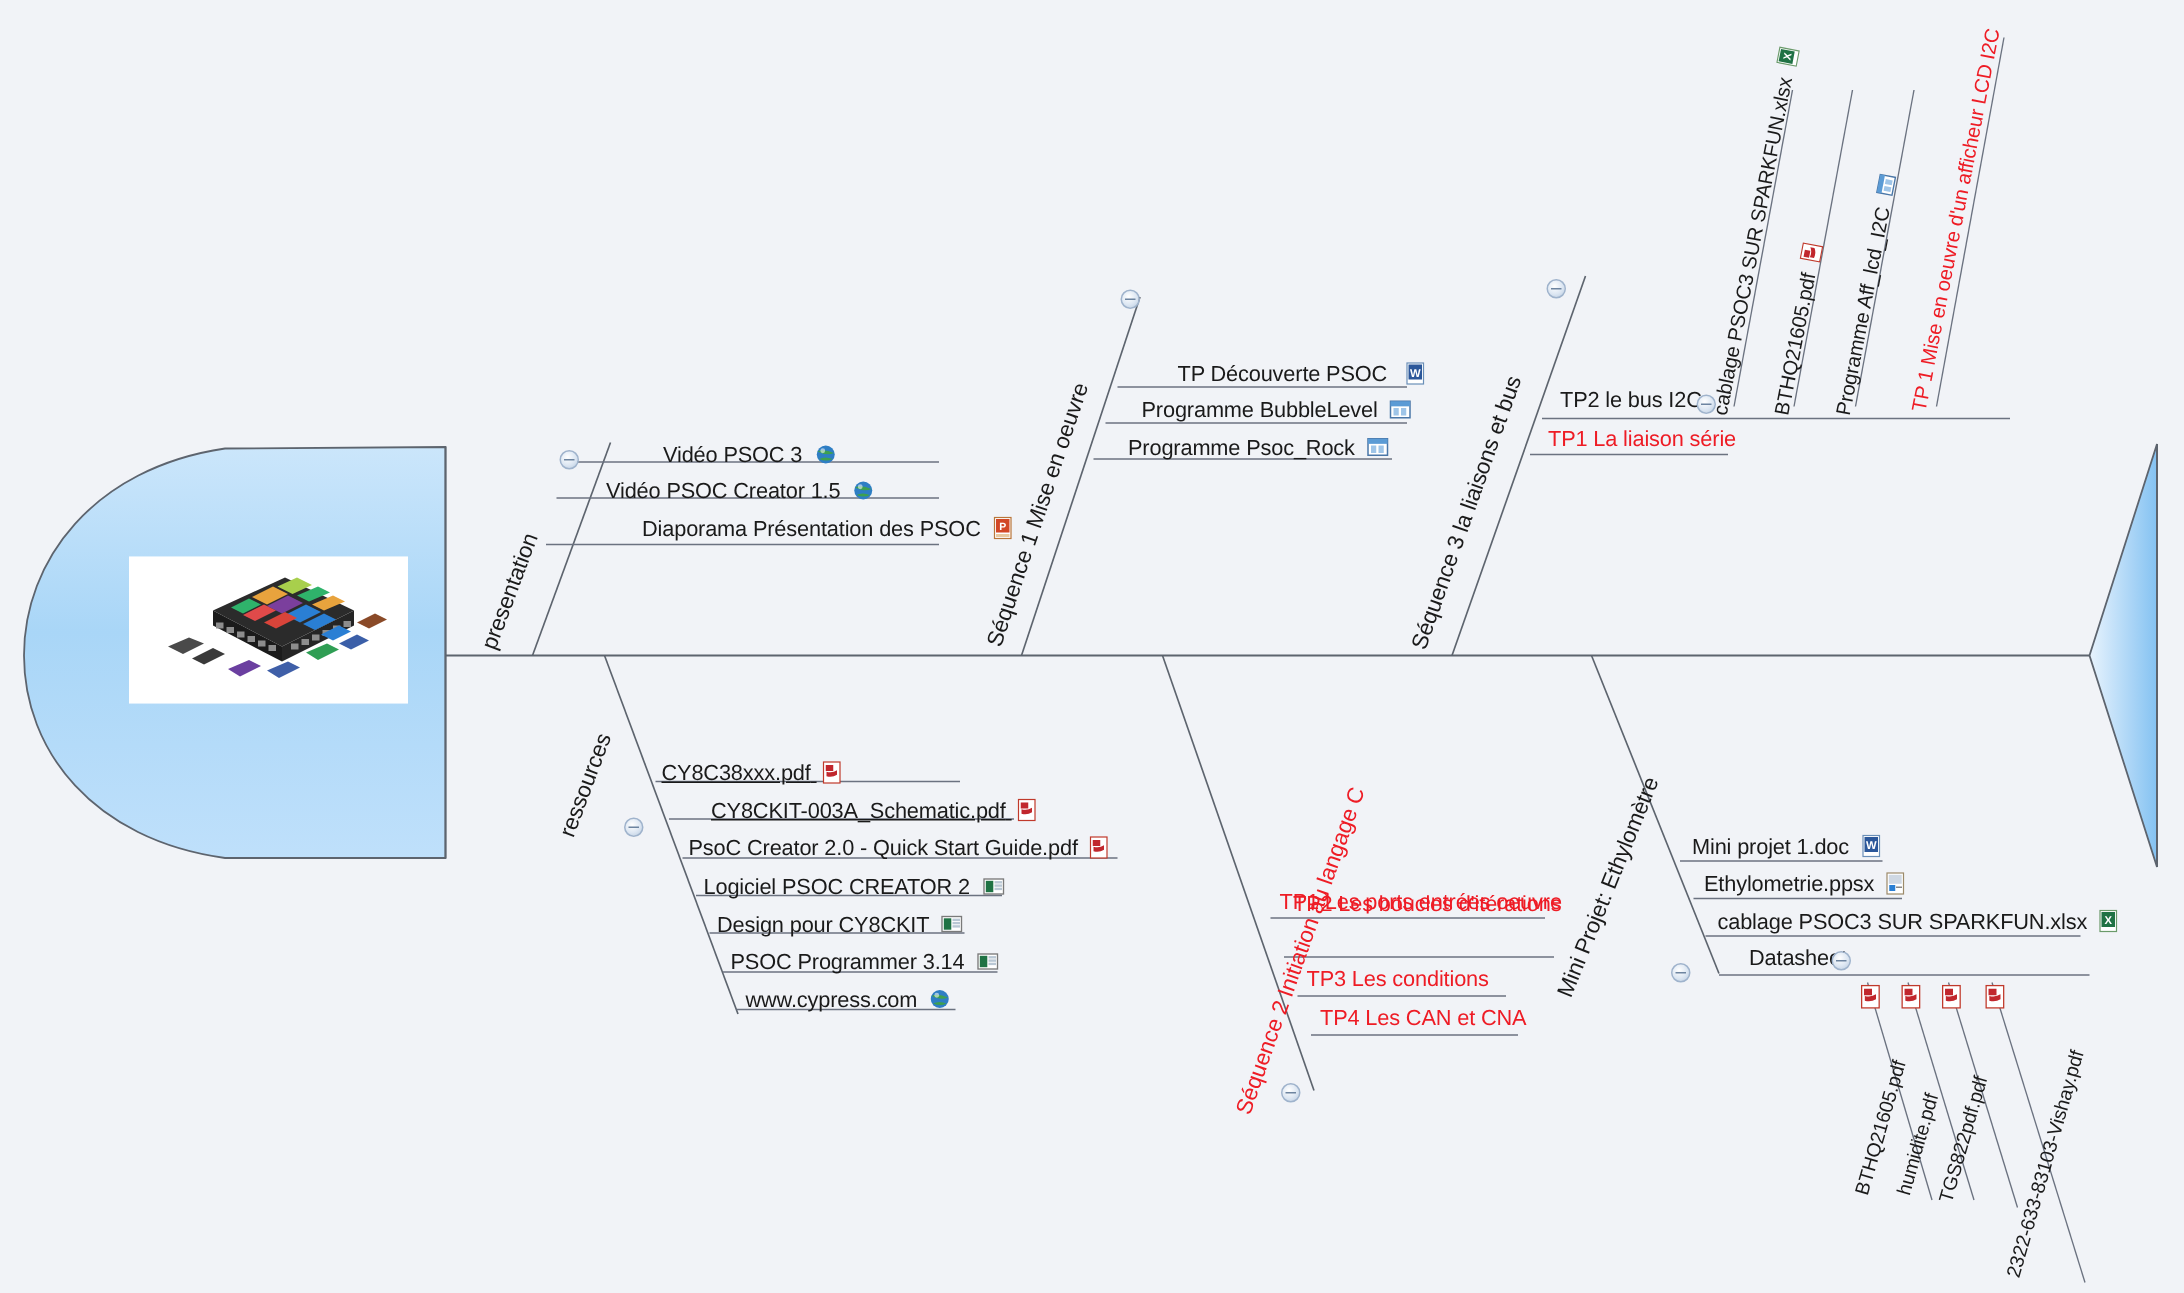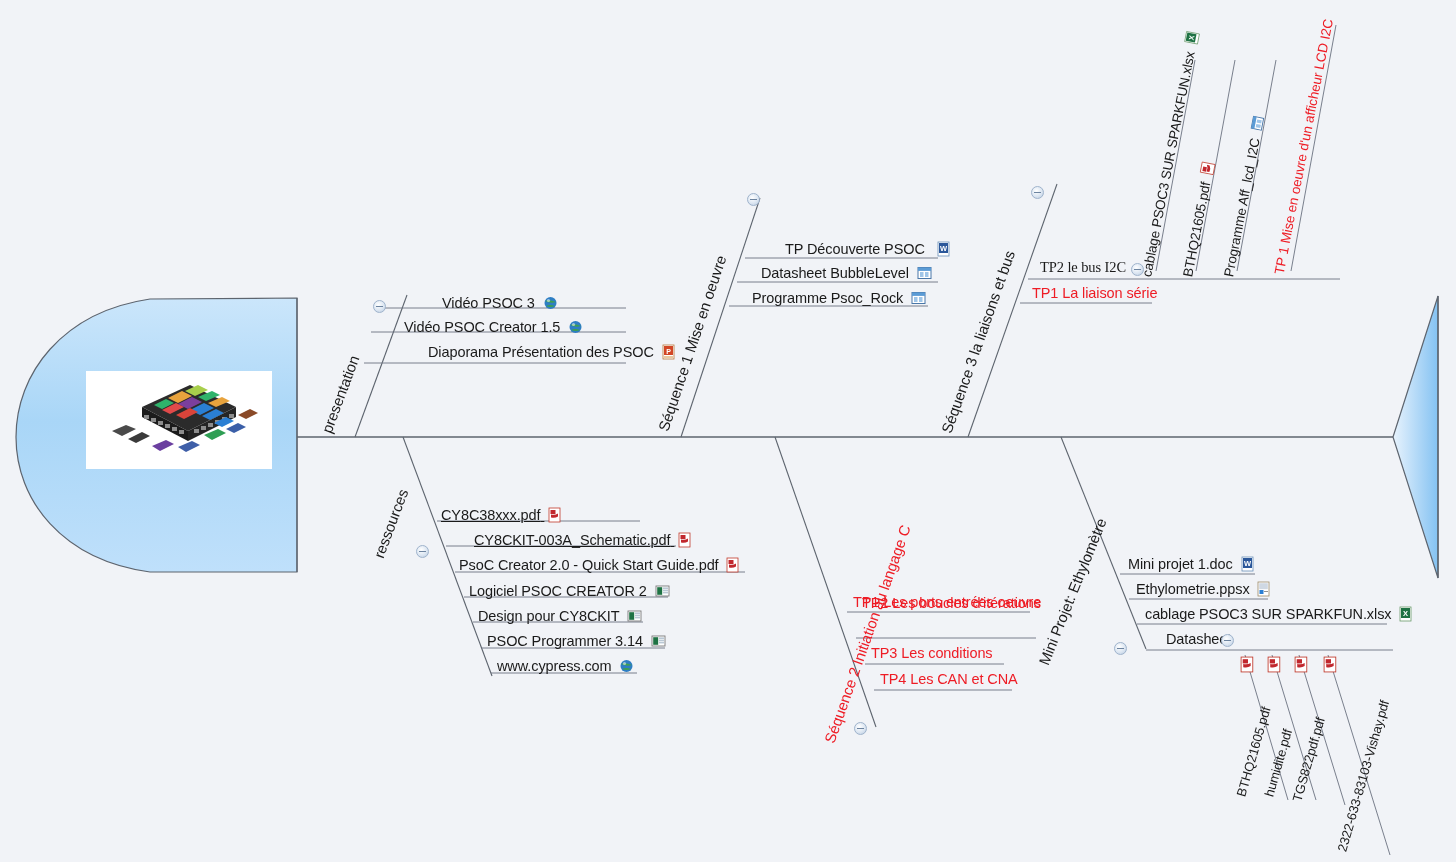--- a/index.html
+++ b/index.html
@@ -247,40 +247,40 @@
 
   <div class="lbl" style="left:785px; top:241px;">
     <span>TP Découverte PSOC</span>
     <span class="ico" style="margin-left:8px;"><svg width="15" height="16" viewBox="0 0 15 16">
           <rect x="1" y="1" width="11" height="14" fill="#ffffff" stroke="#6a8fb8" stroke-width="0.8"></rect>
           <rect x="2" y="2" width="9" height="10" fill="#2b579a"></rect>
           <text x="6.5" y="10" font-size="7.5" font-family="Liberation Sans, sans-serif" fill="#ffffff" text-anchor="middle" font-weight="bold">W</text>
         </svg></span>
   </div>
   <div class="lbl" style="left:761px; top:265px;">
-    <span>Datasheet BubbleLevel</span>
+    <span>Programme BubbleLevel</span>
     <span class="ico"><svg width="15" height="16" viewBox="0 0 15 16">
           <rect x="1" y="2.5" width="13" height="11" fill="#ffffff" stroke="#4a77a8" stroke-width="1"></rect>
           <rect x="1" y="2.5" width="13" height="3.4" fill="#5b9bd5"></rect>
           <rect x="3" y="7" width="3.5" height="5" fill="#9fc5e8"></rect>
           <rect x="8" y="7" width="3.5" height="5" fill="#9fc5e8"></rect>
         </svg></span>
   </div>
   <div class="lbl" style="left:752px; top:290px;">
     <span>Programme Psoc_Rock</span>
     <span class="ico"><svg width="15" height="16" viewBox="0 0 15 16">
           <rect x="1" y="2.5" width="13" height="11" fill="#ffffff" stroke="#4a77a8" stroke-width="1"></rect>
           <rect x="1" y="2.5" width="13" height="3.4" fill="#5b9bd5"></rect>
           <rect x="3" y="7" width="3.5" height="5" fill="#9fc5e8"></rect>
           <rect x="8" y="7" width="3.5" height="5" fill="#9fc5e8"></rect>
         </svg></span>
   </div>
   <div class="collapse" style="left:747px; top:193px;"></div>
 
-  <div class="lbl" style="left:1040px; top:260px;font-family:Liberation Serif, serif;">
+  <div class="lbl" style="left:1040px; top:260px;">
     <span>TP2 le bus I2C</span>
   </div>
   <div class="collapse" style="left:1131px; top:263px;"></div>
 
   <div class="lbl red" style="left:1032px; top:286px;">
     <span>TP1 La liaison série</span>
   </div>
   <div class="collapse" style="left:1031px; top:186px;"></div>
 
   <div class="lbl rot" style="left:1154px; top:262px; transform: rotate(-79deg); font-size:13.5px;">

